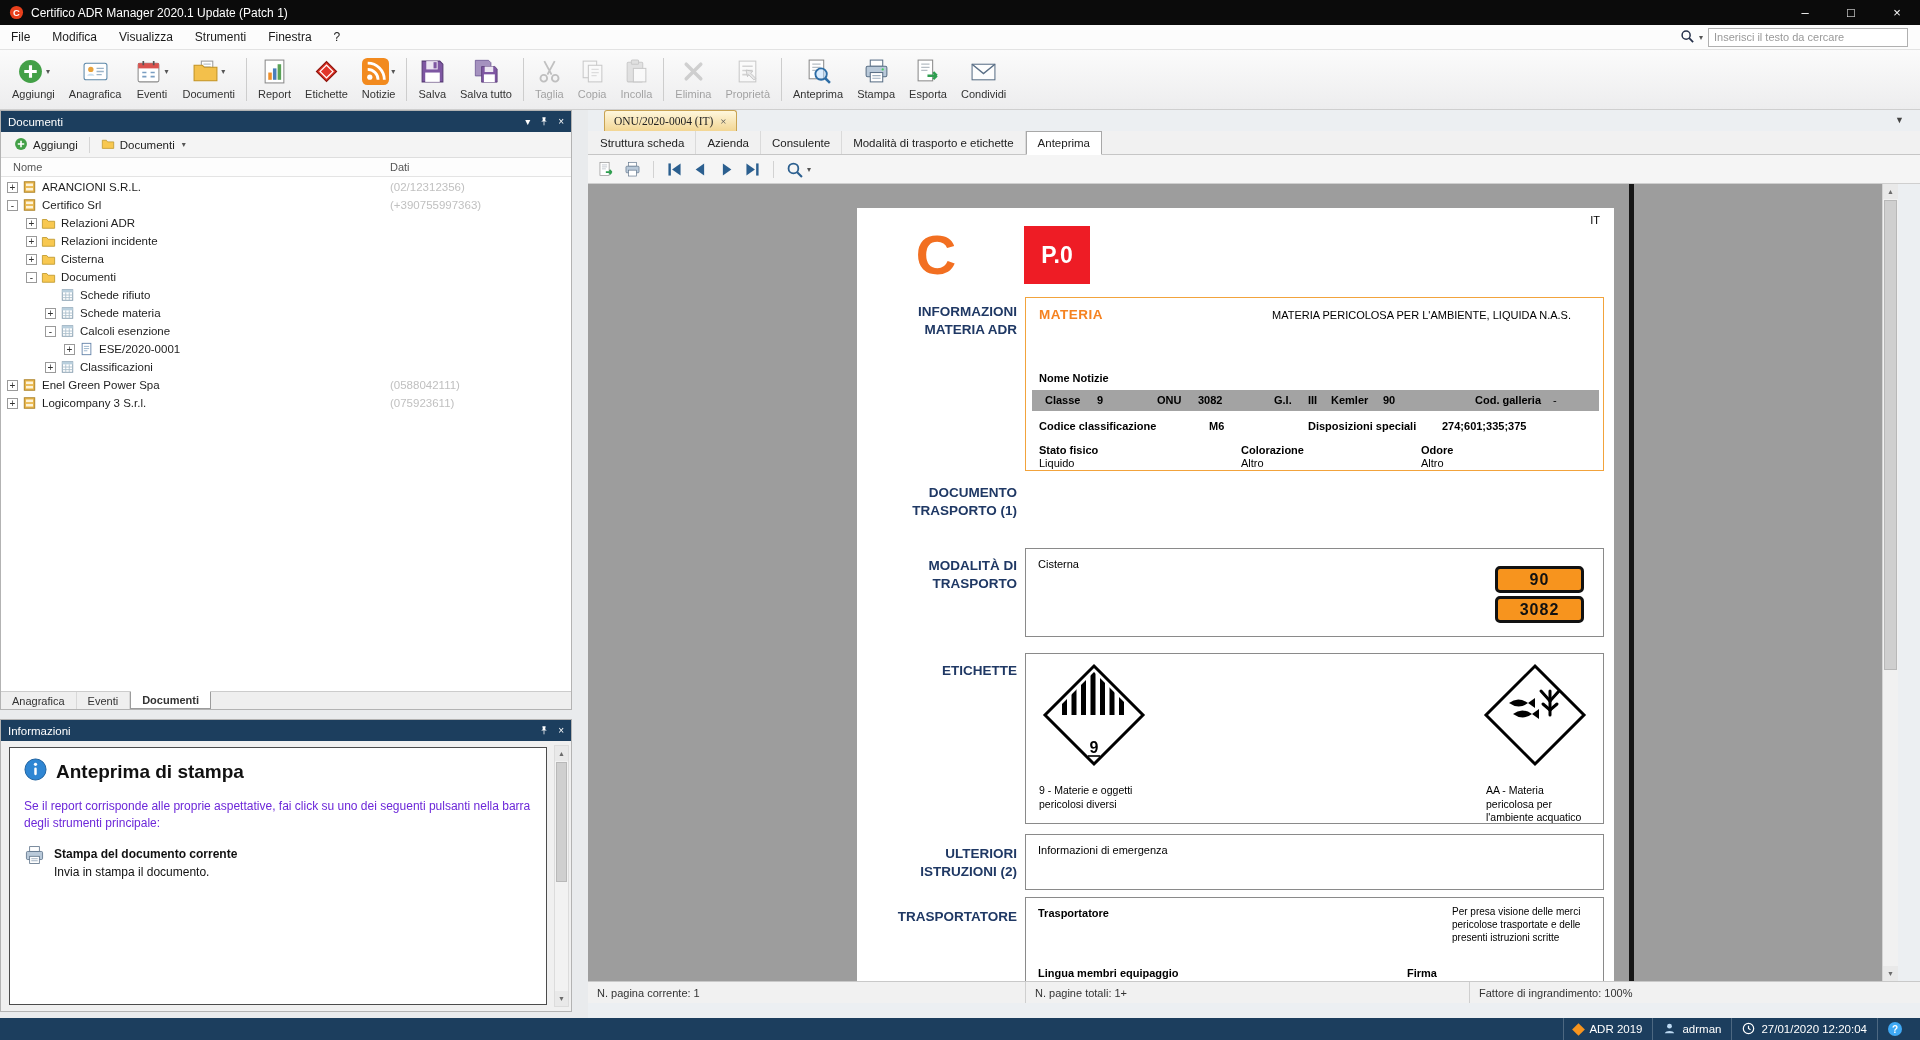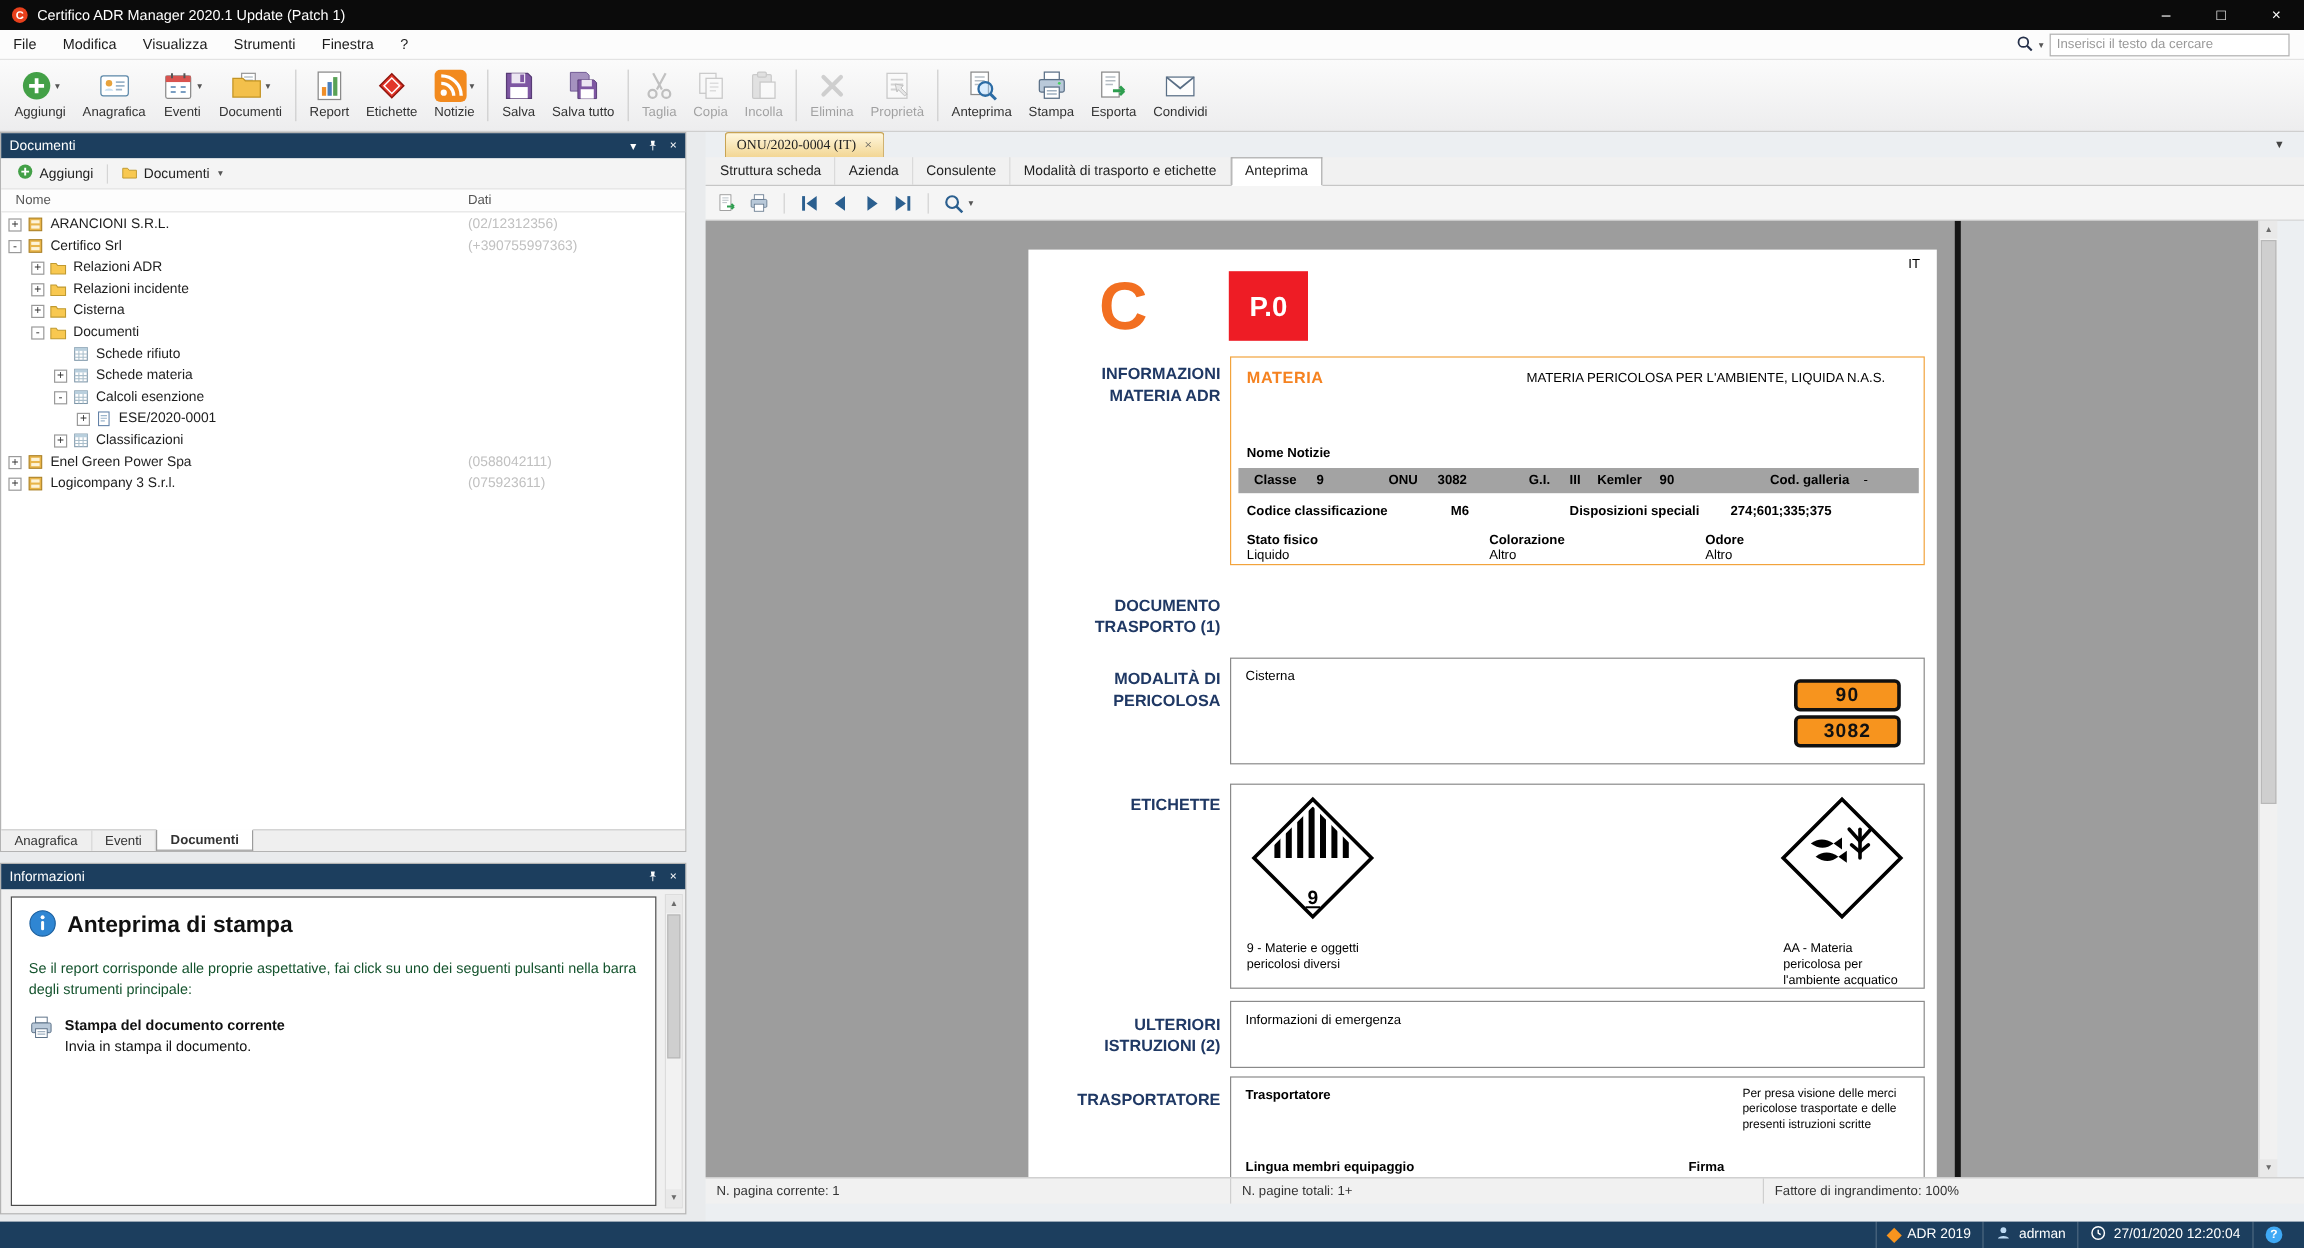--- a/index.html
+++ b/index.html
@@ -63,21 +63,21 @@
     border-top:1px solid #ccc;font-size:11px;color:#333;}
   .dp-tab{padding:1px 11px;display:flex;align-items:center;border-right:1px solid #d8d8d8;}
   .dp-tab.active{background:#fff;border:1px solid #9c9c9c;border-top:1px solid #fff;margin-top:-1px;font-weight:bold;}
 
   .info-panel{position:absolute;left:0;top:609px;width:572px;height:293px;background:#f0f0f0;border:1px solid #b3b3b3;}
   .info-body{position:absolute;left:8px;top:27px;width:538px;bottom:6px;background:#fff;border:1px solid #4c4c4c;
     padding:10px 14px;overflow:hidden;color:#111;}
   .info-head{display:flex;align-items:center;gap:9px;}
   .info-head svg{width:23px;height:23px;flex:none;}
   .info-title{font-size:19px;font-weight:bold;}
-  .info-p{font-size:12px;line-height:1.38;margin-top:13px;color:#14532d;}
+  .info-p{font-size:12px;line-height:1.38;margin-top:13px;color:#6d28d9;}
   .info-item{display:flex;gap:9px;margin-top:13px;}
   .info-item svg{width:21px;height:21px;flex:none;margin-top:1px;}
   .ii-title{font-size:12px;font-weight:bold;}
   .ii-desc{font-size:12px;line-height:1.35;margin-top:1px;}
   .info-scrollbar{position:absolute;right:2px;top:25px;width:15px;bottom:4px;background:#f2f2f2;border:1px solid #dcdcdc;}
   .sb-arrow{height:15px;display:flex;align-items:center;justify-content:center;font-size:7px;color:#6b6b6b;background:#e9e9e9;}
   .sb-arrow.down{position:absolute;bottom:0;left:0;right:0;}
   .sb-thumb{position:absolute;left:1px;right:1px;background:#cfcfcf;border:1px solid #b8b8b8;}
 
   
@@ -746,28 +746,28 @@
         <span class="mx b" style="left:282px;top:122px;">Disposizioni speciali</span>
         <span class="mx b" style="left:416px;top:122px;">274;601;335;375</span>
         <span class="mx b" style="left:13px;top:146px;">Stato fisico</span>
         <span class="mx" style="left:13px;top:159px;">Liquido</span>
         <span class="mx b" style="left:215px;top:146px;">Colorazione</span>
         <span class="mx" style="left:215px;top:159px;">Altro</span>
         <span class="mx b" style="left:395px;top:146px;">Odore</span>
         <span class="mx" style="left:395px;top:159px;">Altro</span>
       </div>
 
-      <div class="pg-lbl" style="top:288px;">
+      <div class="pg-lbl" style="top:276px;">
         <div>DOCUMENTO</div>
           <div>TRASPORTO (1)</div>
       </div>
 
       <div class="pg-lbl" style="top:349px;">
         <div>MODALITÀ DI</div>
-          <div>PERICOLOSA</div>
+          <div>TRASPORTO</div>
       </div>
       <div class="pg-box" style="top:340px;height:89px;">
         <span class="mx" style="left:12px;top:9px;">Cisterna</span>
         <div class="plate">
           <div class="plate-cell">90</div>
           <div class="plate-cell">3082</div>
         </div>
       </div>
 
       <div class="pg-lbl" style="top:454px;">

